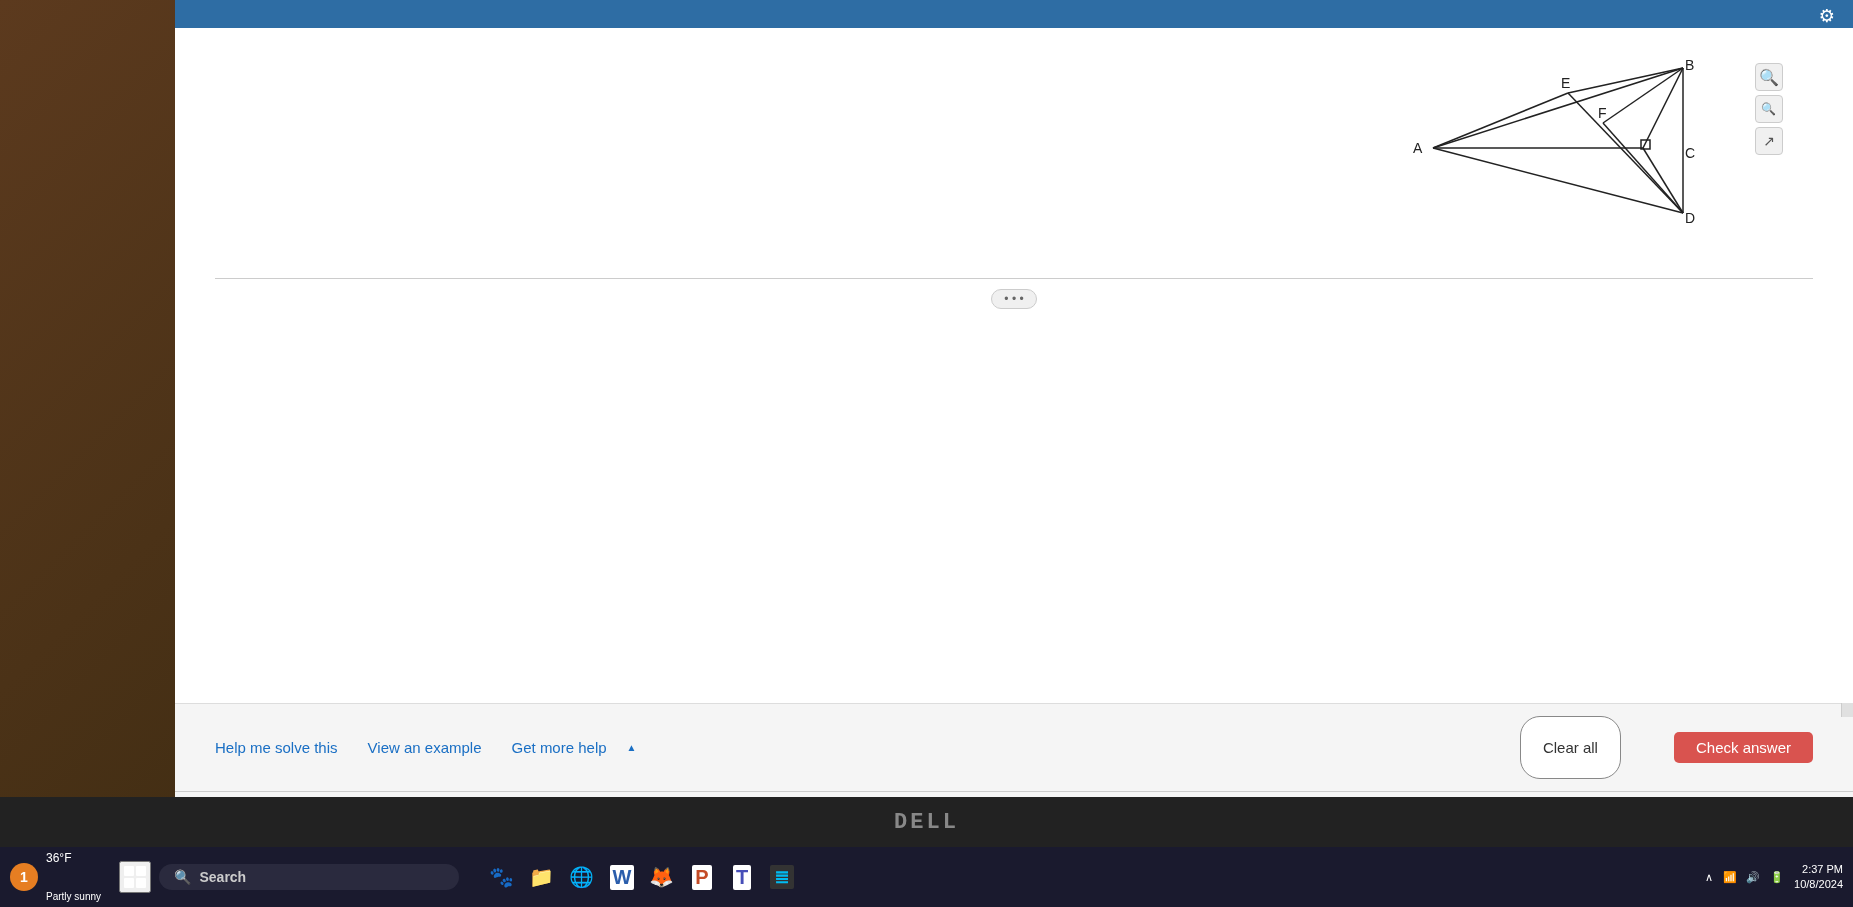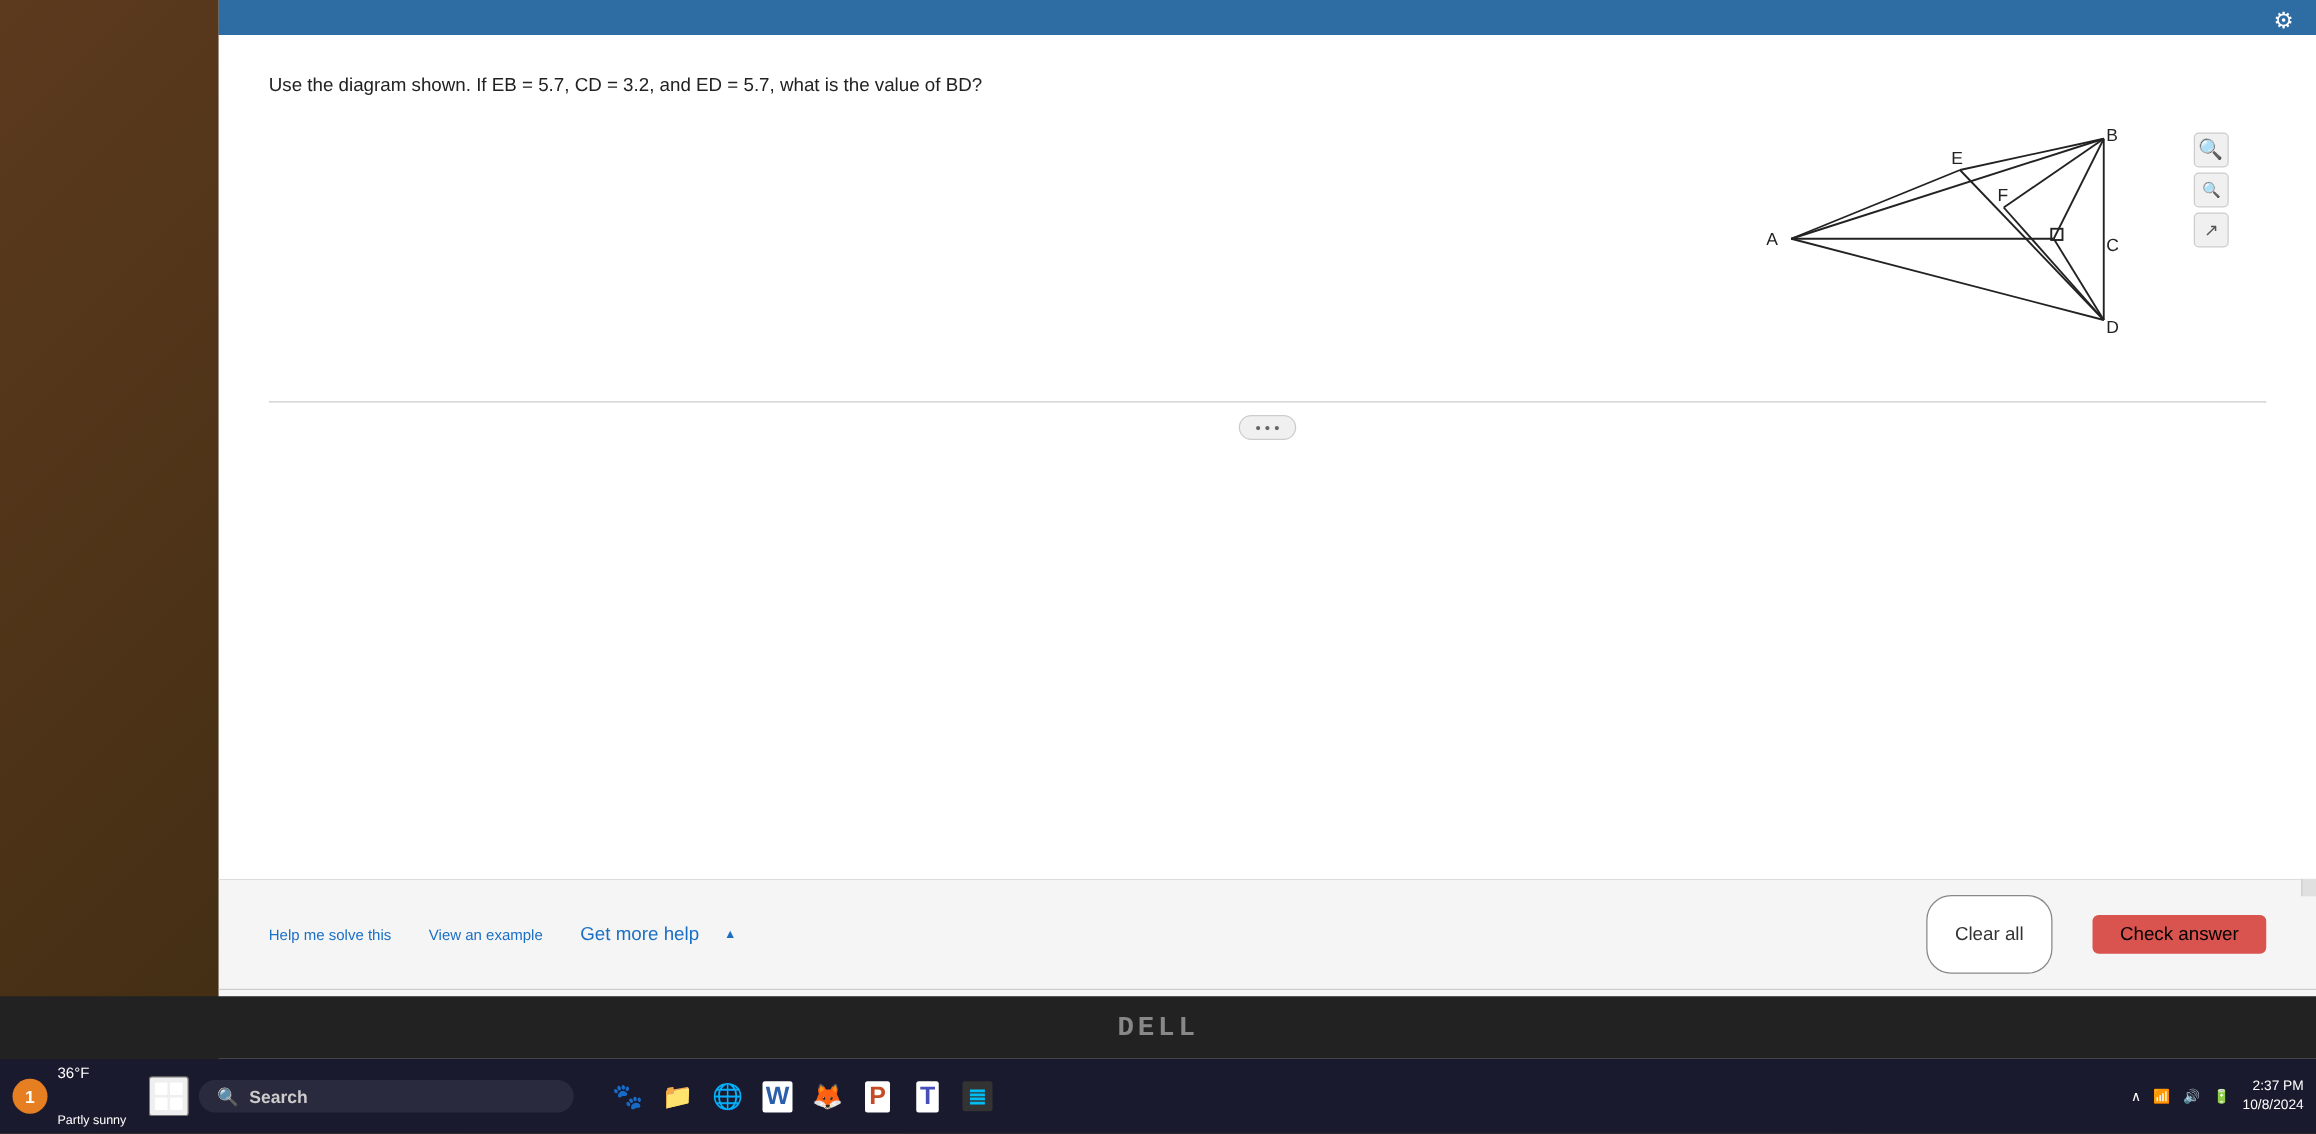--- a/index.html
+++ b/index.html
@@ -161,48 +161,48 @@
     .help-bar {
       background: #f5f5f5;
       border-top: 1px solid #ddd;
       padding: 12px 40px;
       display: flex;
       align-items: center;
       gap: 30px;
     }
 
     .help-link {
-      font-size: 12px;
+      font-size: 15px;
       color: #1a6fc4;
       cursor: pointer;
       text-decoration: none;
       background: none;
       border: none;
     }
 
     .clear-btn {
       margin-left: auto;
       border: 1px solid #888;
       background: #fff;
       border-radius: 20px;
       padding: 22px 22px;
       font-size: 15px;
       cursor: pointer;
       color: #333;
     }
 
     .check-answer-btn {
       background: #d9534f;
-      color: #000000;
+      color: #ffffff;
       border: none;
       border-radius: 5px;
       padding: 7px 22px;
       font-size: 15px;
       cursor: pointer;
-      margin-left: 2px;
+      margin-left: 23px;
     }
 
     
     .nav-bar {
       background: #f5f5f5;
       border-top: 1px solid #ccc;
       padding: 10px 40px;
       display: flex;
       align-items: center;
       gap: 15px;
@@ -441,21 +441,20 @@
       <span style="color:#fff; font-size:18px; cursor:pointer;">⚙</span>
     </div>
   </div>
 
   <div class="scrollbar">
     <div class="scrollbar-thumb"></div>
   </div>
 
   <div class="content-area">
 
-    <p class="question-text">Use the diagram shown. If EB = 5.7, CD = 3.2, and ED = 5.7, what is the value of BD?</p>
 
     <div class="diagram-container">
 
       <svg class="diagram-svg" width="320" height="190" viewBox="0 0 320 190">
 
         <line x1="20" y1="90" x2="270" y2="10" stroke="#222" stroke-width="1.5"></line>
         <line x1="20" y1="90" x2="270" y2="155" stroke="#222" stroke-width="1.5"></line>
         <line x1="270" y1="10" x2="270" y2="155" stroke="#222" stroke-width="1.5"></line>
 
         <line x1="20" y1="90" x2="230" y2="90" stroke="#222" stroke-width="1.5"></line>

